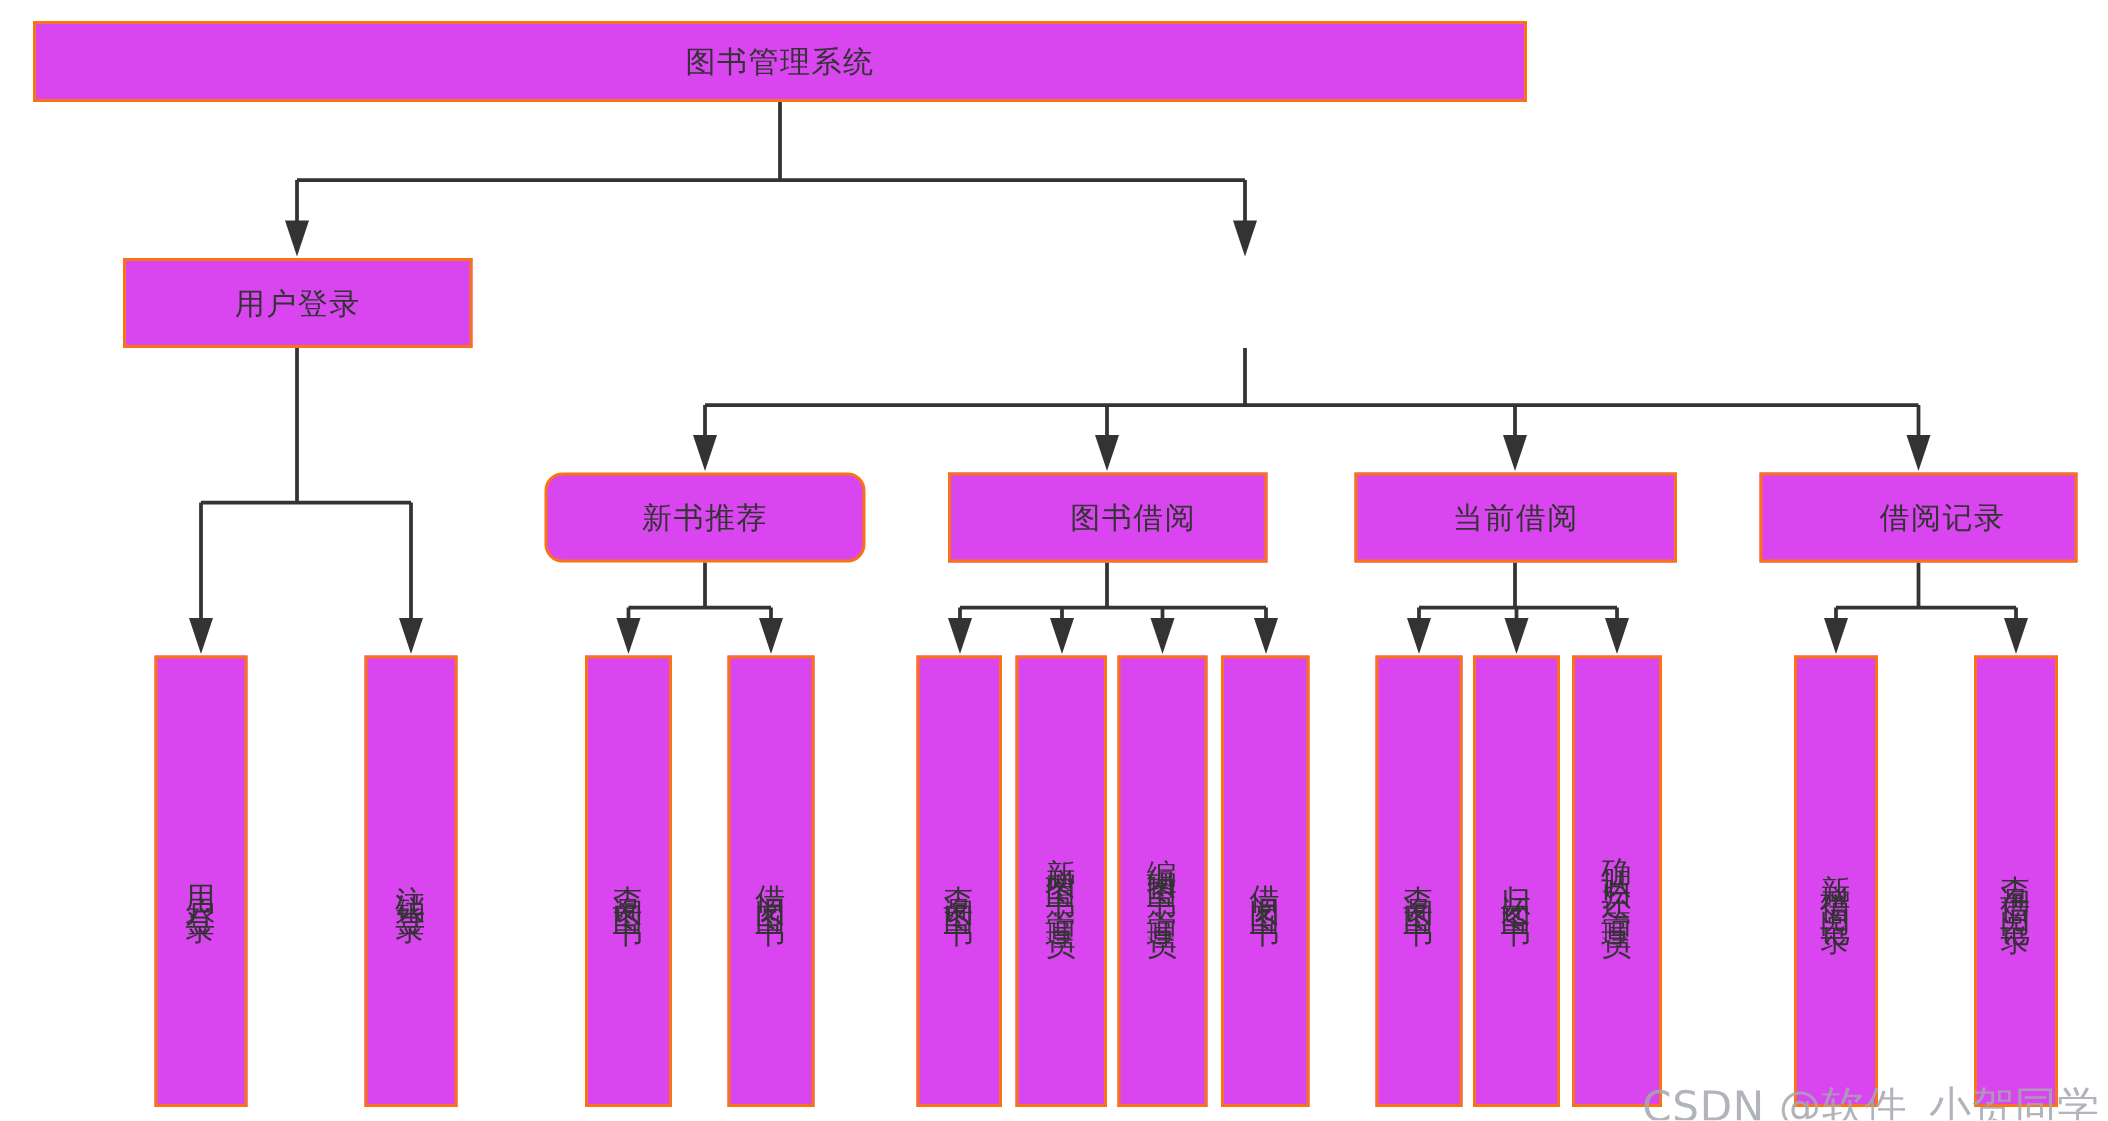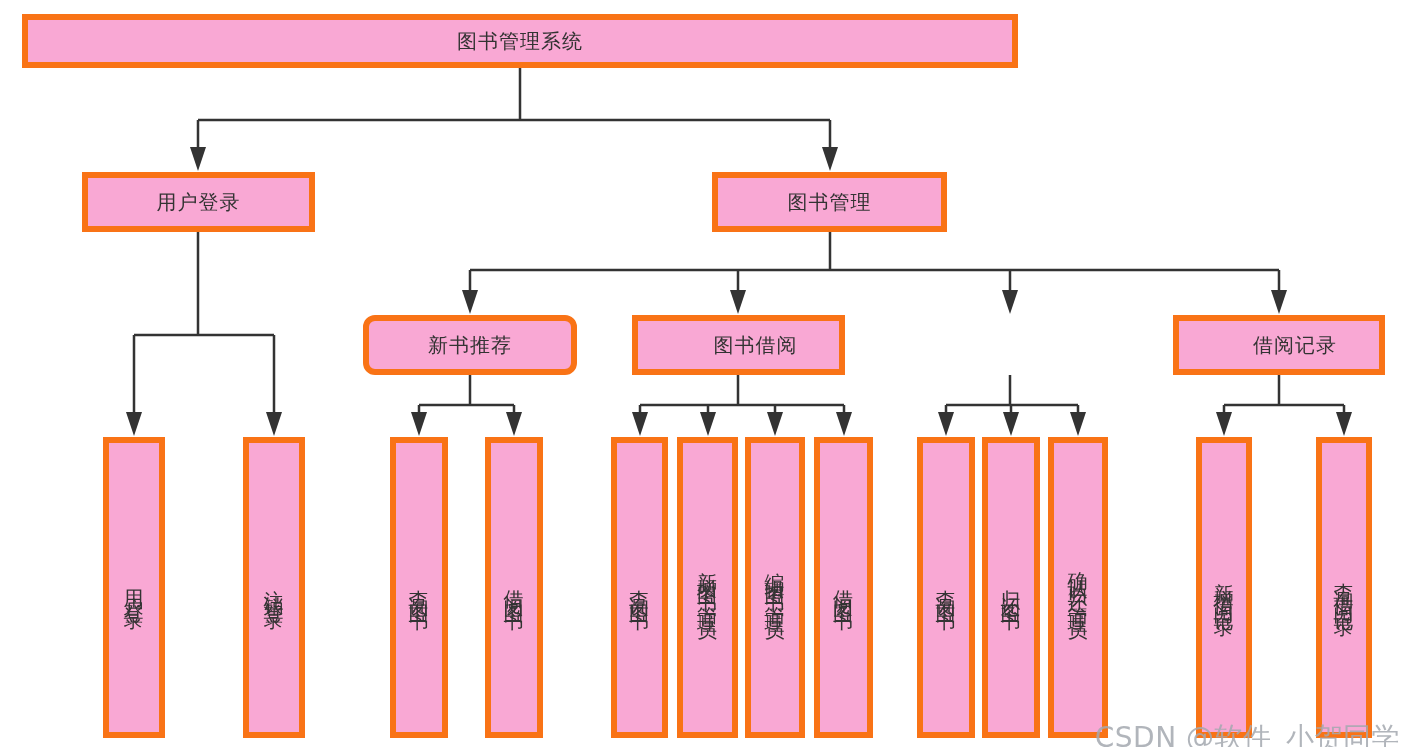--- a/index.html
+++ b/index.html
@@ -2,22 +2,22 @@
 <html><head>
 <meta charset="utf-8">
 <style>
   html,body { margin:0; padding:0; background:#ffffff; }
   .canvas {
     position:relative; width:1405px; height:747px; background:#ffffff;
     font-family:"DejaVu Sans","Liberation Sans",sans-serif; overflow:hidden;
   }
   .connectors { position:absolute; left:0; top:0; width:1405px; height:747px; z-index:1; }
   .box {
-    position:absolute; box-sizing:border-box; background:#f9a8d4;
-    border:6px solid #f97316; color:#333333; z-index:2;
+    position:absolute; box-sizing:border-box; background:#d946ef;
+    border:2px solid #f97316; color:#333333; z-index:2;
     display:flex; align-items:center; justify-content:center; text-align:center;
   }
   .htext { font-size:20px; letter-spacing:1px; white-space:nowrap; }
   .vtext {
     writing-mode:vertical-lr; text-orientation:mixed;
     font-size:20px; line-height:1; letter-spacing:7px; white-space:nowrap;
   }
   .watermark {
     position:absolute; top:719px; right:5px; z-index:5;
     font-size:28px; color:rgba(163,168,175,0.85); letter-spacing:0.5px; white-space:nowrap;
@@ -61,29 +61,29 @@
     </g>
   </svg>
 
   <div class="box" style="left:22px; top:14px; width:996px; height:54px;">
     <span class="htext">图书管理系统</span>
   </div>
 
   <div class="box" style="left:82px; top:172px; width:233px; height:60px;">
     <span class="htext">用户登录</span>
   </div>
-  <div class="box" style="left:712px; top:172px; width:235px; height:60px;">
-    <span class="htext">图书管理</span>
-  </div>
 
   <div class="box" style="left:363px; top:315px; width:214px; height:60px;border-radius:12px;">
     <span class="htext">新书推荐</span>
   </div>
   <div class="box" style="left:632px; top:315px; width:213px; height:60px;padding-left:34px;">
     <span class="htext">图书借阅</span>
+  </div>
+  <div class="box" style="left:903px; top:315px; width:215px; height:60px;">
+    <span class="htext">当前借阅</span>
   </div>
   <div class="box" style="left:1173px; top:315px; width:212px; height:60px;padding-left:32px;">
     <span class="htext">借阅记录</span>
   </div>
 
   <div class="box" style="left:103px; top:437px; width:62px; height:301px;">
     <span class="vtext">用户登录</span>
   </div>
   <div class="box" style="left:243px; top:437px; width:62px; height:301px;">
     <span class="vtext">注销登录</span>

